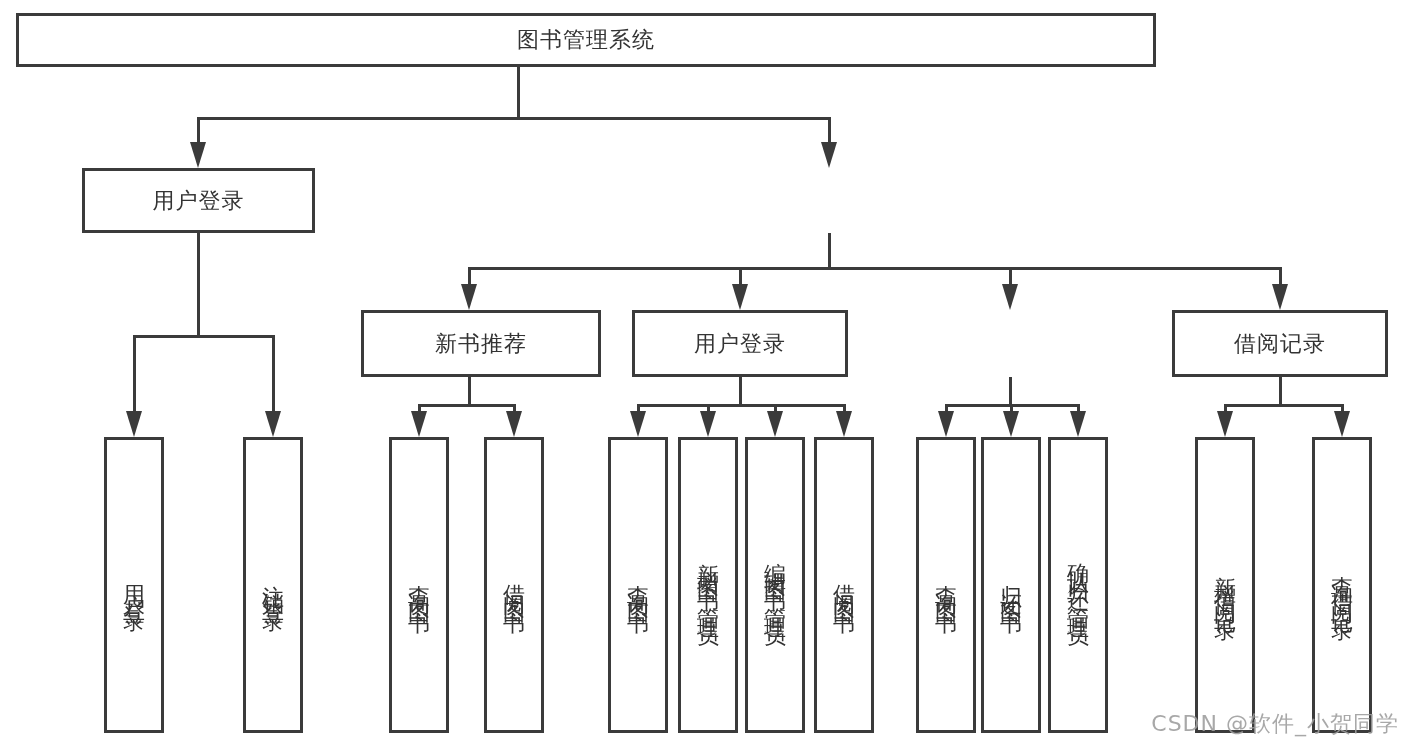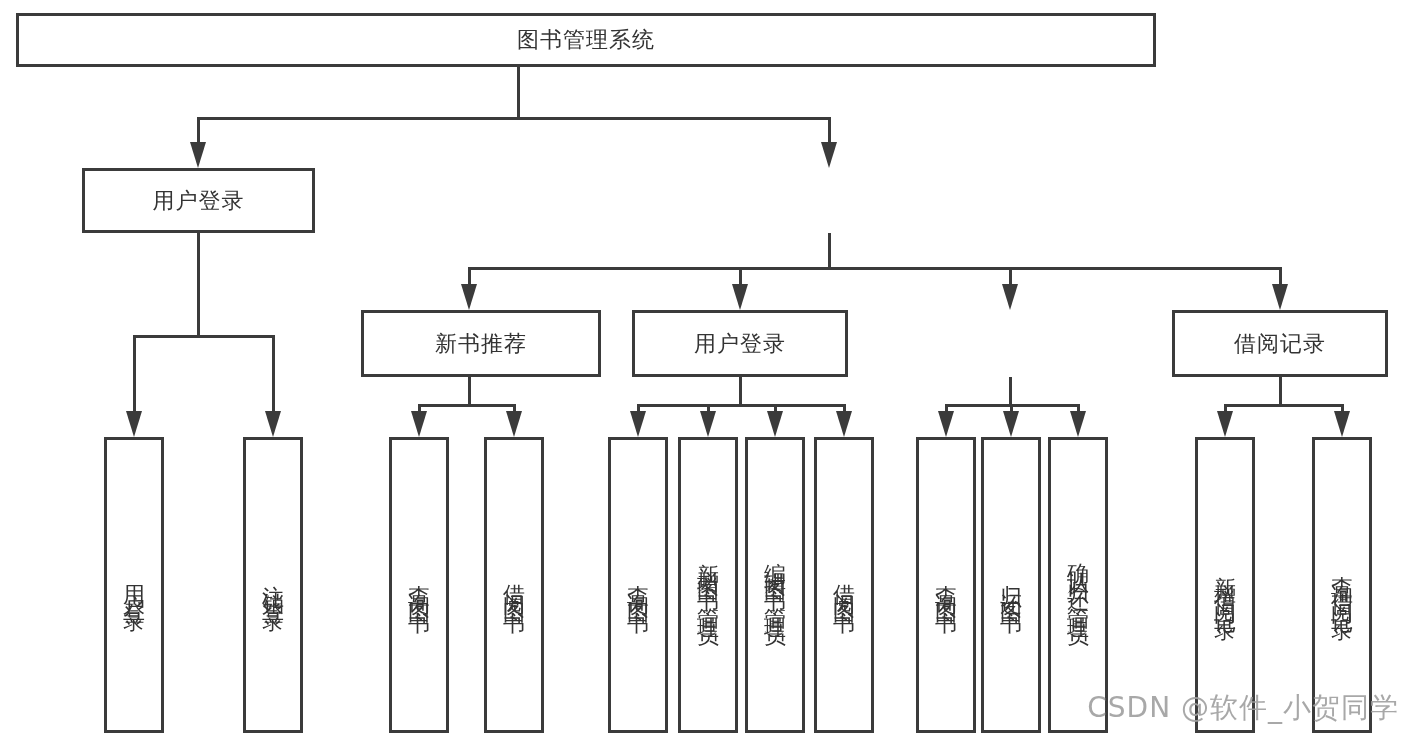--- a/index.html
+++ b/index.html
@@ -18,22 +18,22 @@
     writing-mode:vertical-rl;text-orientation:mixed;
     font-size:22px;letter-spacing:9px;color:#333333;line-height:1;
   }
   .line{position:absolute;background:#3b3b3b;}
   .arrow{
     position:absolute;width:0;height:0;
     border-left:8px solid transparent;border-right:8px solid transparent;
     border-top:26px solid #3b3b3b;
   }
   .watermark{
-    position:absolute;right:6px;bottom:20px;z-index:10;
-    font-size:28px;color:rgba(158,158,158,0.9);letter-spacing:1px;white-space:nowrap;margin-left:22px;
+    position:absolute;right:6px;bottom:8px;z-index:10;
+    font-size:22px;color:rgba(158,158,158,0.9);letter-spacing:1px;white-space:nowrap;margin-left:22px;
   }
 </style>
 </head>
 <body>
 
 <div id="stage">
 
   <div class="box hbox" style="left:16px;top:13px;width:1140px;height:54px">
     <span>图书管理系统</span>
   </div>

